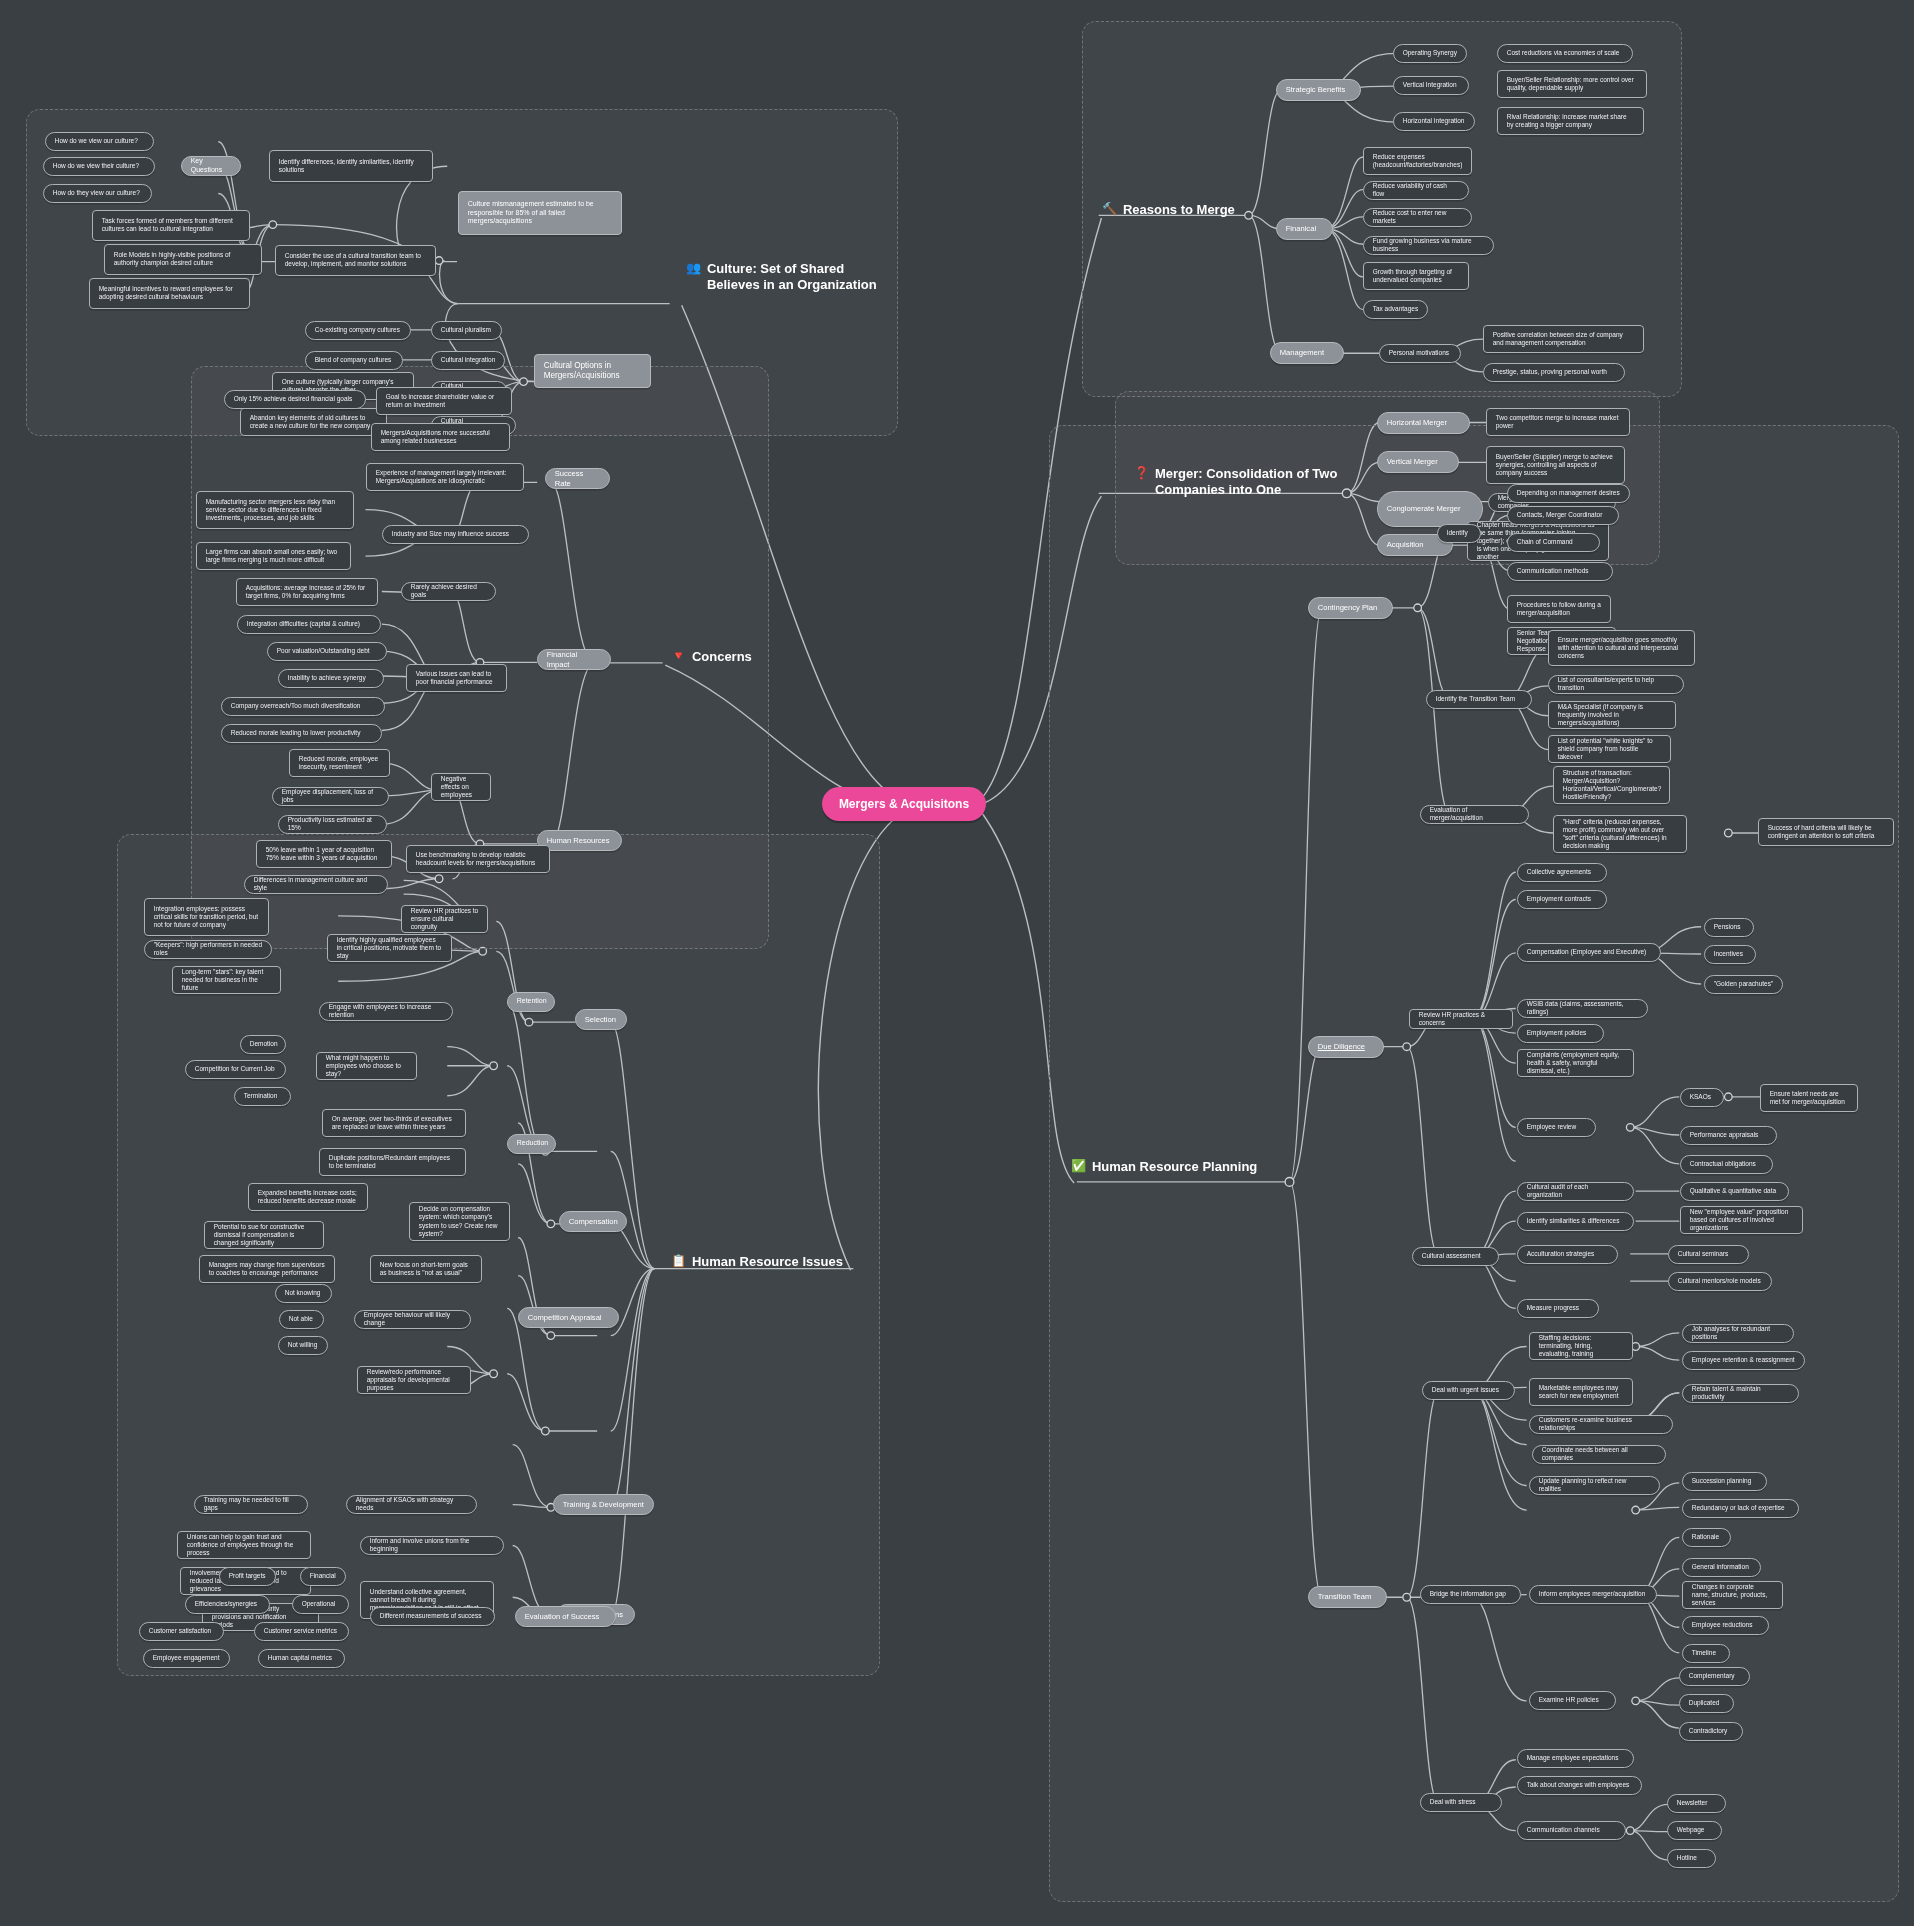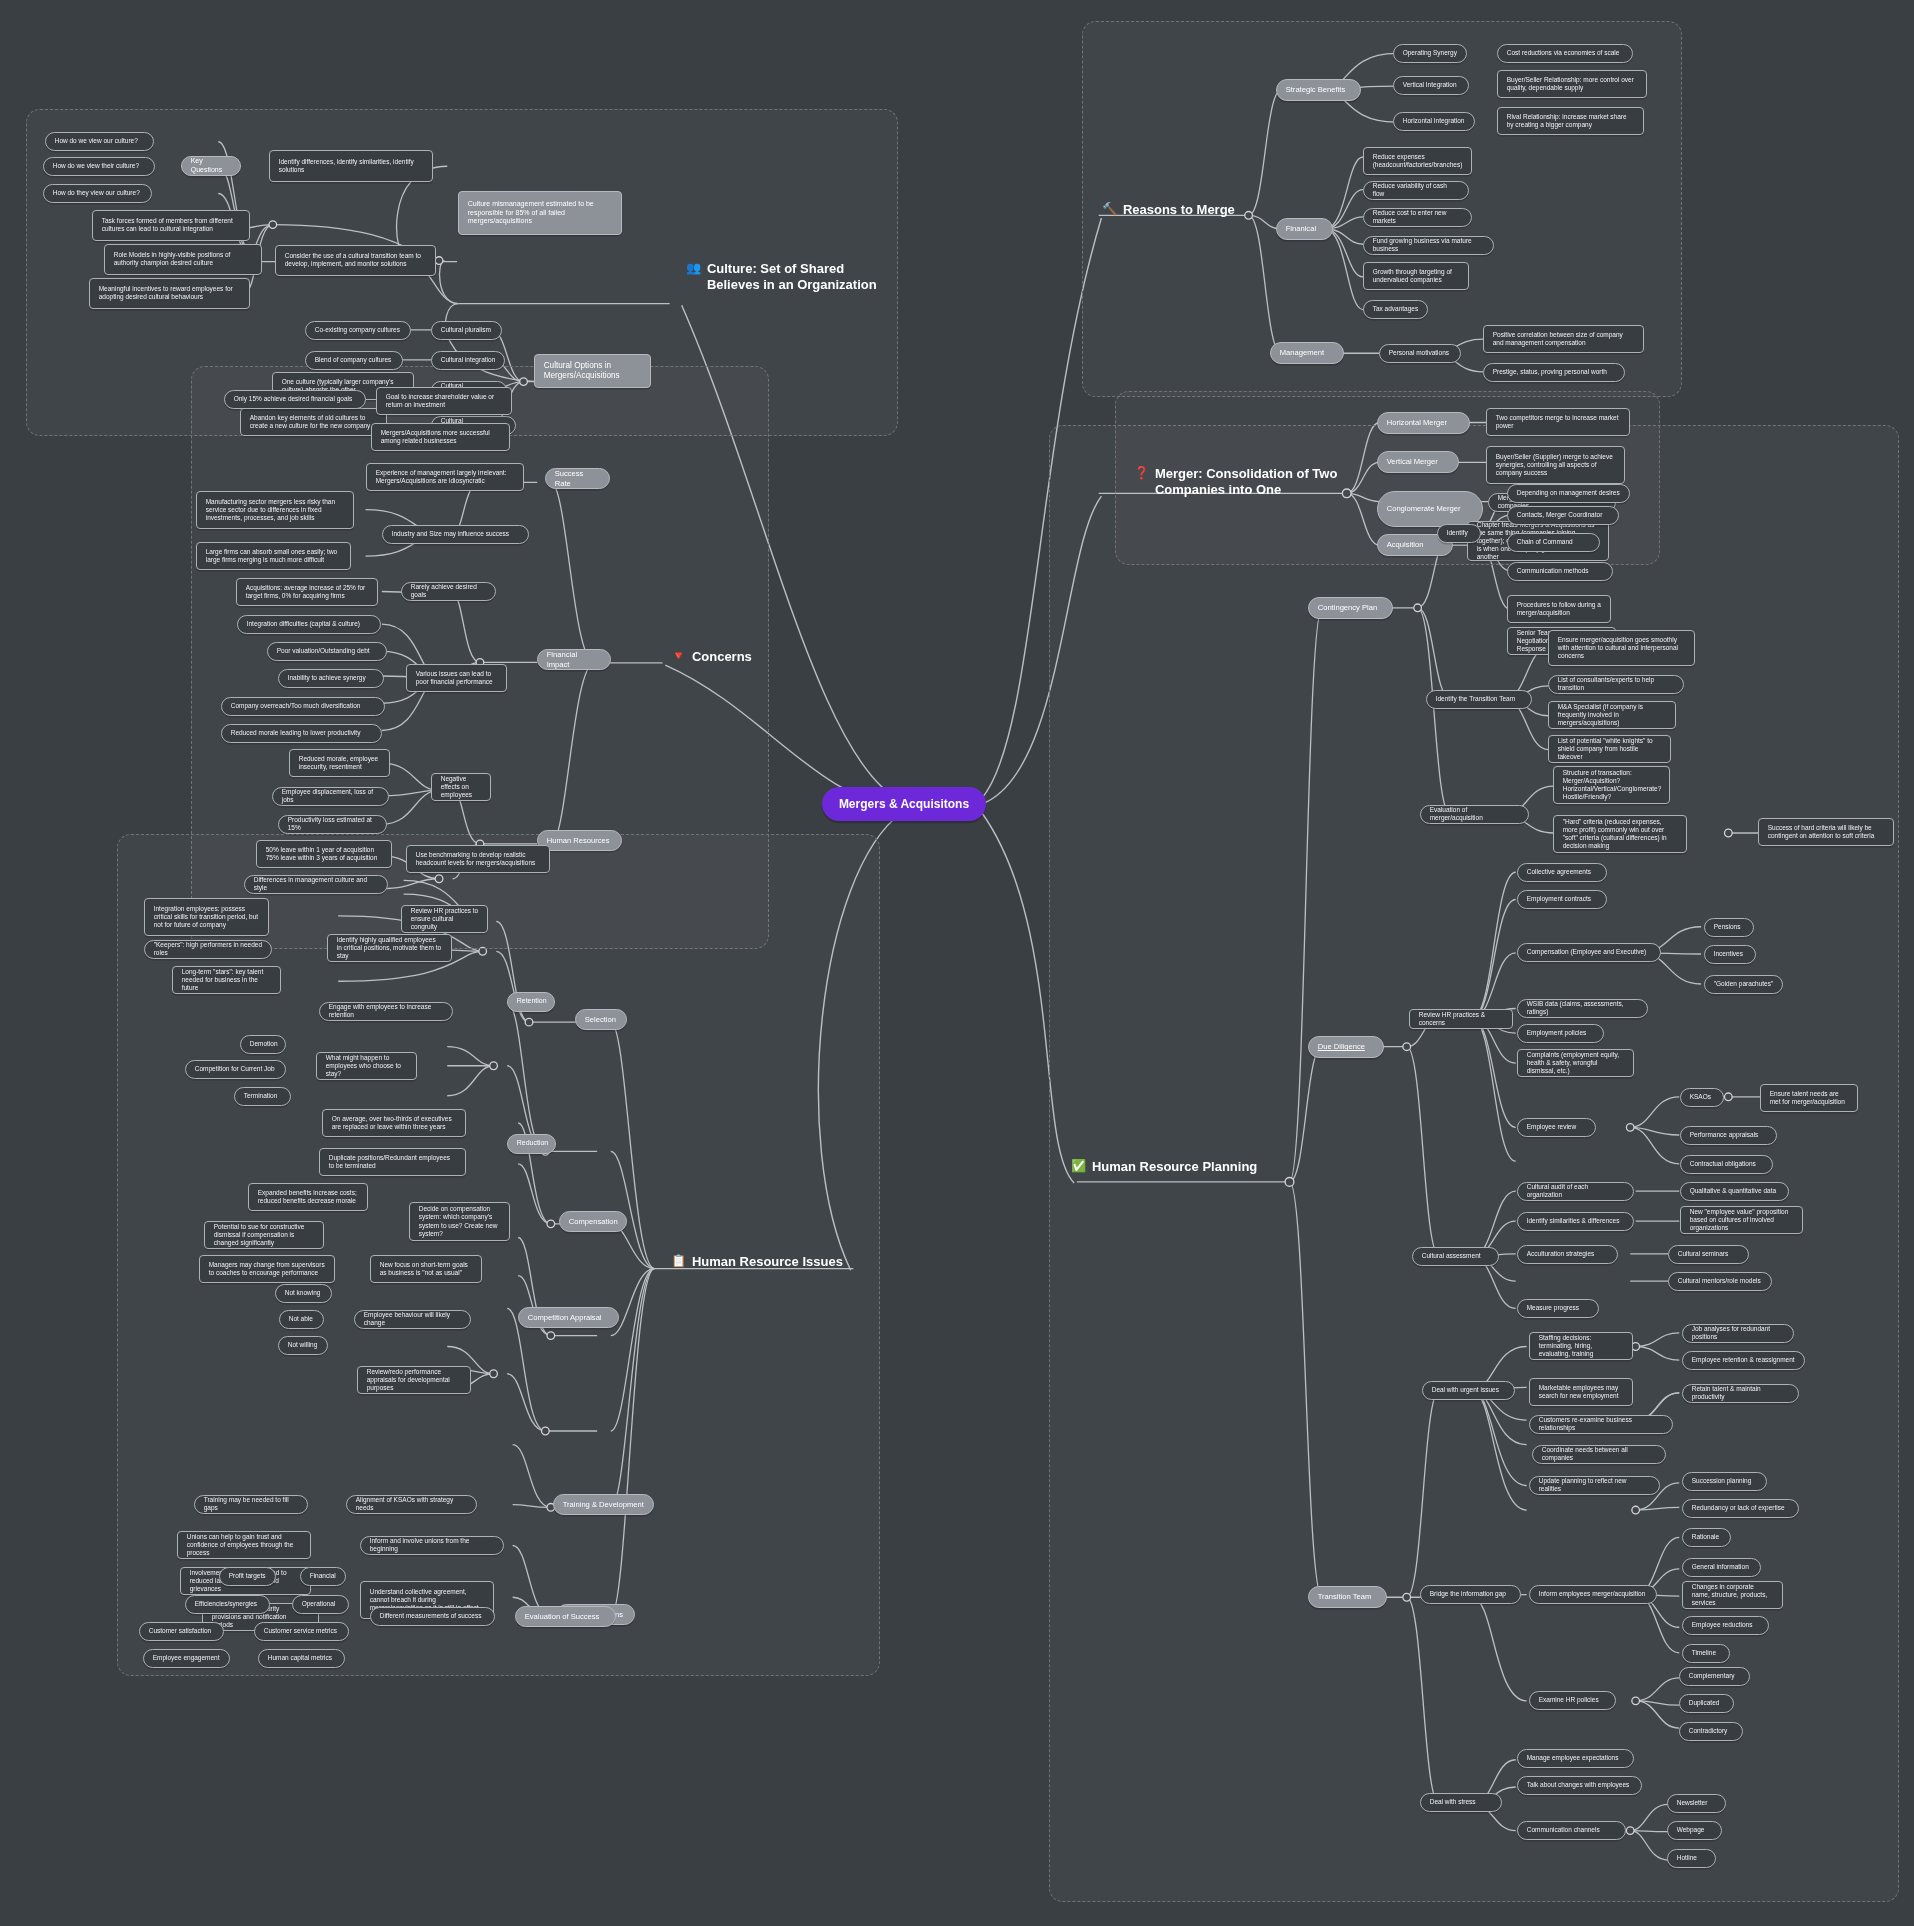--- a/index.html
+++ b/index.html
@@ -42,21 +42,21 @@
     line-height: 1.24;
     box-shadow: 0 1.6px 0 rgba(0,0,0,0.18);
   }
   .node.wrap { border-radius: 4px; }
   .node.lvl1 {
     background: #8d9299;
     border-color: #b6babe;
     color: #ffffff;
   }
   .node.center {
-    background: #6d28d9;
+    background: #ec4899;
     border: none;
     color: #ffffff;
     font-weight: bold;
     border-radius: 545px;
     box-shadow: 0 2.2px 0 rgba(0,0,0,0.22);
   }
   .node .txt { display: block; width: 100%; }
 
   
   .branch-title {

